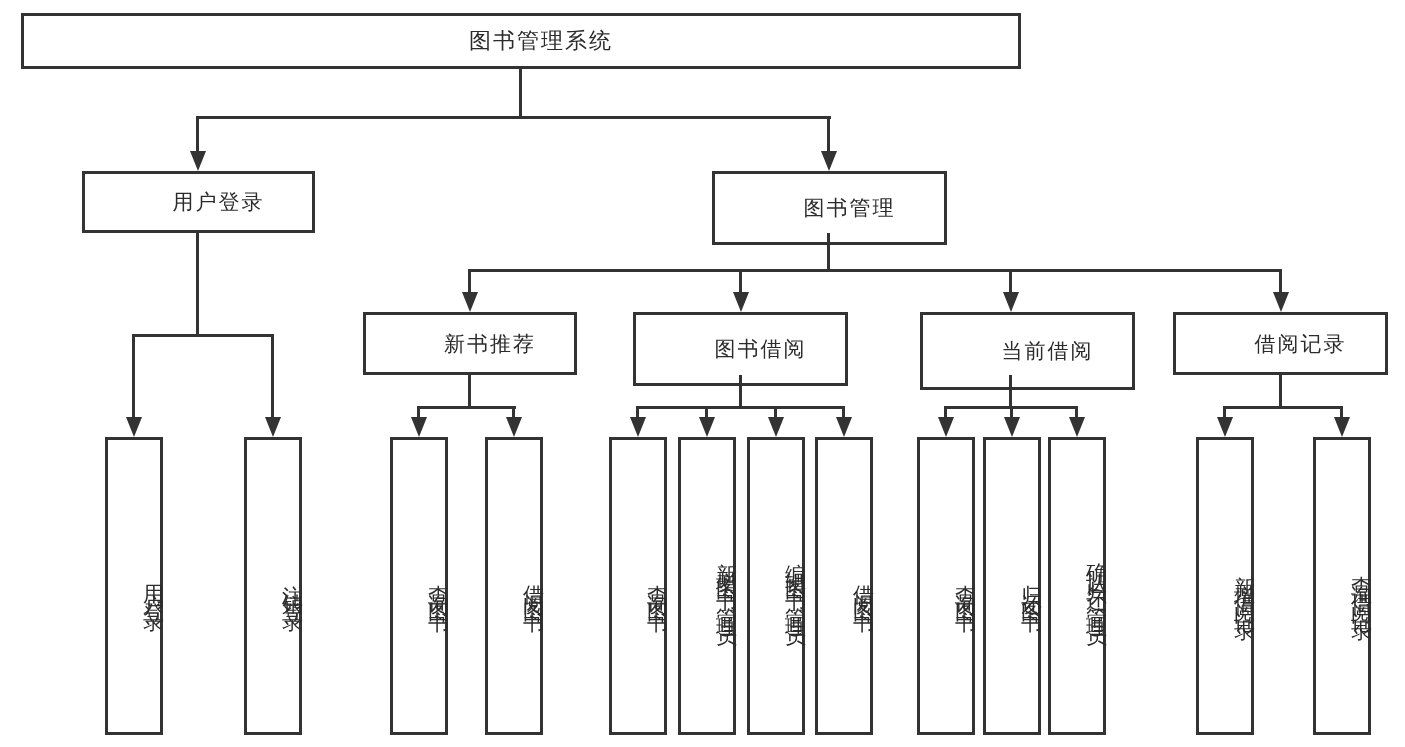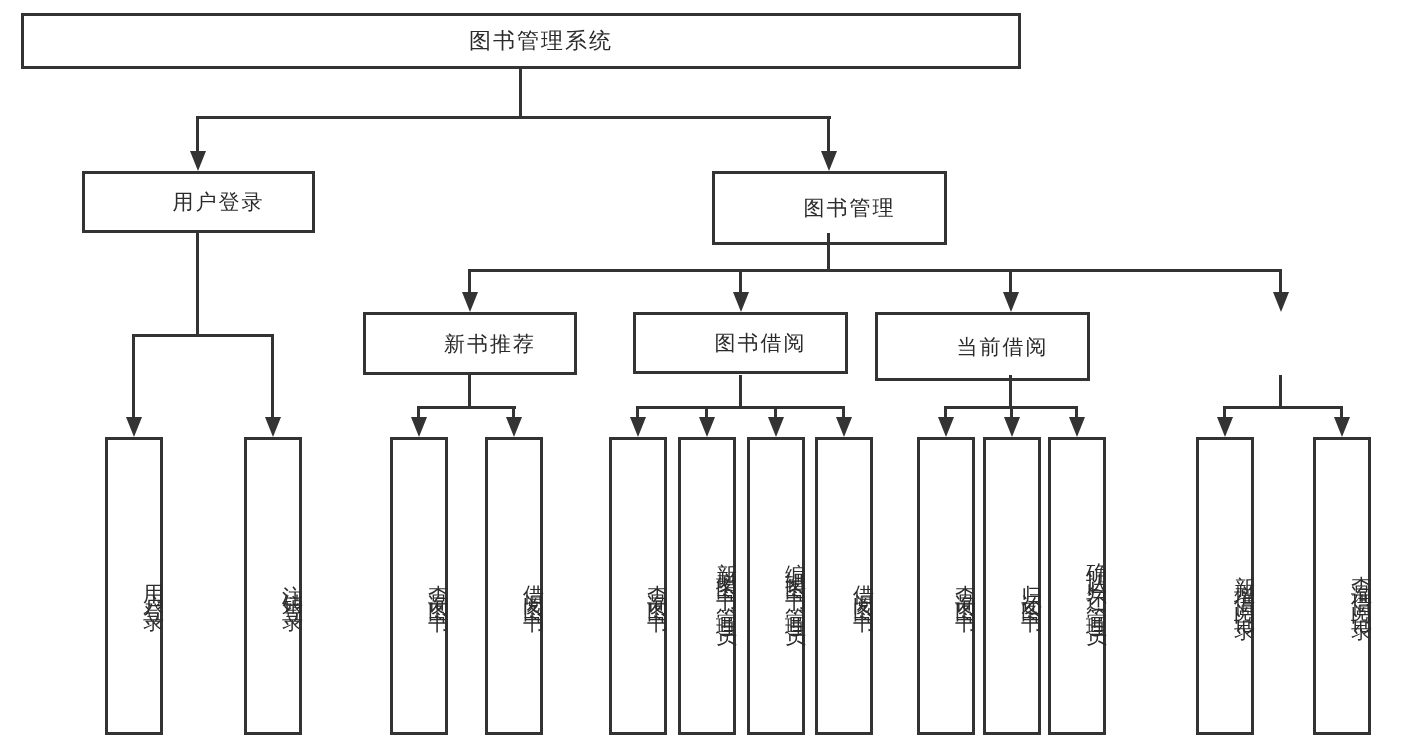--- a/index.html
+++ b/index.html
@@ -65,22 +65,23 @@
   <div class="v" style="left:468px;top:269px;height:26px"></div>
   <div class="arw" style="left:462px;top:292px"></div>
   <div class="v" style="left:739px;top:269px;height:26px"></div>
   <div class="arw" style="left:733px;top:292px"></div>
   <div class="v" style="left:1009px;top:269px;height:26px"></div>
   <div class="arw" style="left:1003px;top:292px"></div>
   <div class="v" style="left:1279px;top:269px;height:26px"></div>
   <div class="arw" style="left:1273px;top:292px"></div>
 
   <div class="node" style="left:363px;top:312px;width:214px;height:63px">新书推荐</div>
-  <div class="node" style="left:633px;top:312px;width:215px;height:62px">图书借阅</div>
-  <div class="node" style="left:875px;top:312px;width:215px;height:69px">当前借阅</div>
+  <div class="node" style="left:633px;top:312px;width:215px;height:74px">图书借阅</div>
+  <div class="node" style="left:920px;top:312px;width:215px;height:78px">当前借阅</div>
+  <div class="node" style="left:1173px;top:312px;width:215px;height:63px">借阅记录</div>
 
   <div class="v" style="left:468px;top:375px;height:33px"></div>
   <div class="h" style="left:417px;top:406px;width:99px"></div>
   <div class="v" style="left:417px;top:406px;height:14px"></div>
   <div class="arw" style="left:411px;top:417px"></div>
   <div class="v" style="left:512px;top:406px;height:14px"></div>
   <div class="arw" style="left:506px;top:417px"></div>
 
   <div class="v" style="left:739px;top:375px;height:33px"></div>
   <div class="h" style="left:636px;top:406px;width:209px"></div>

